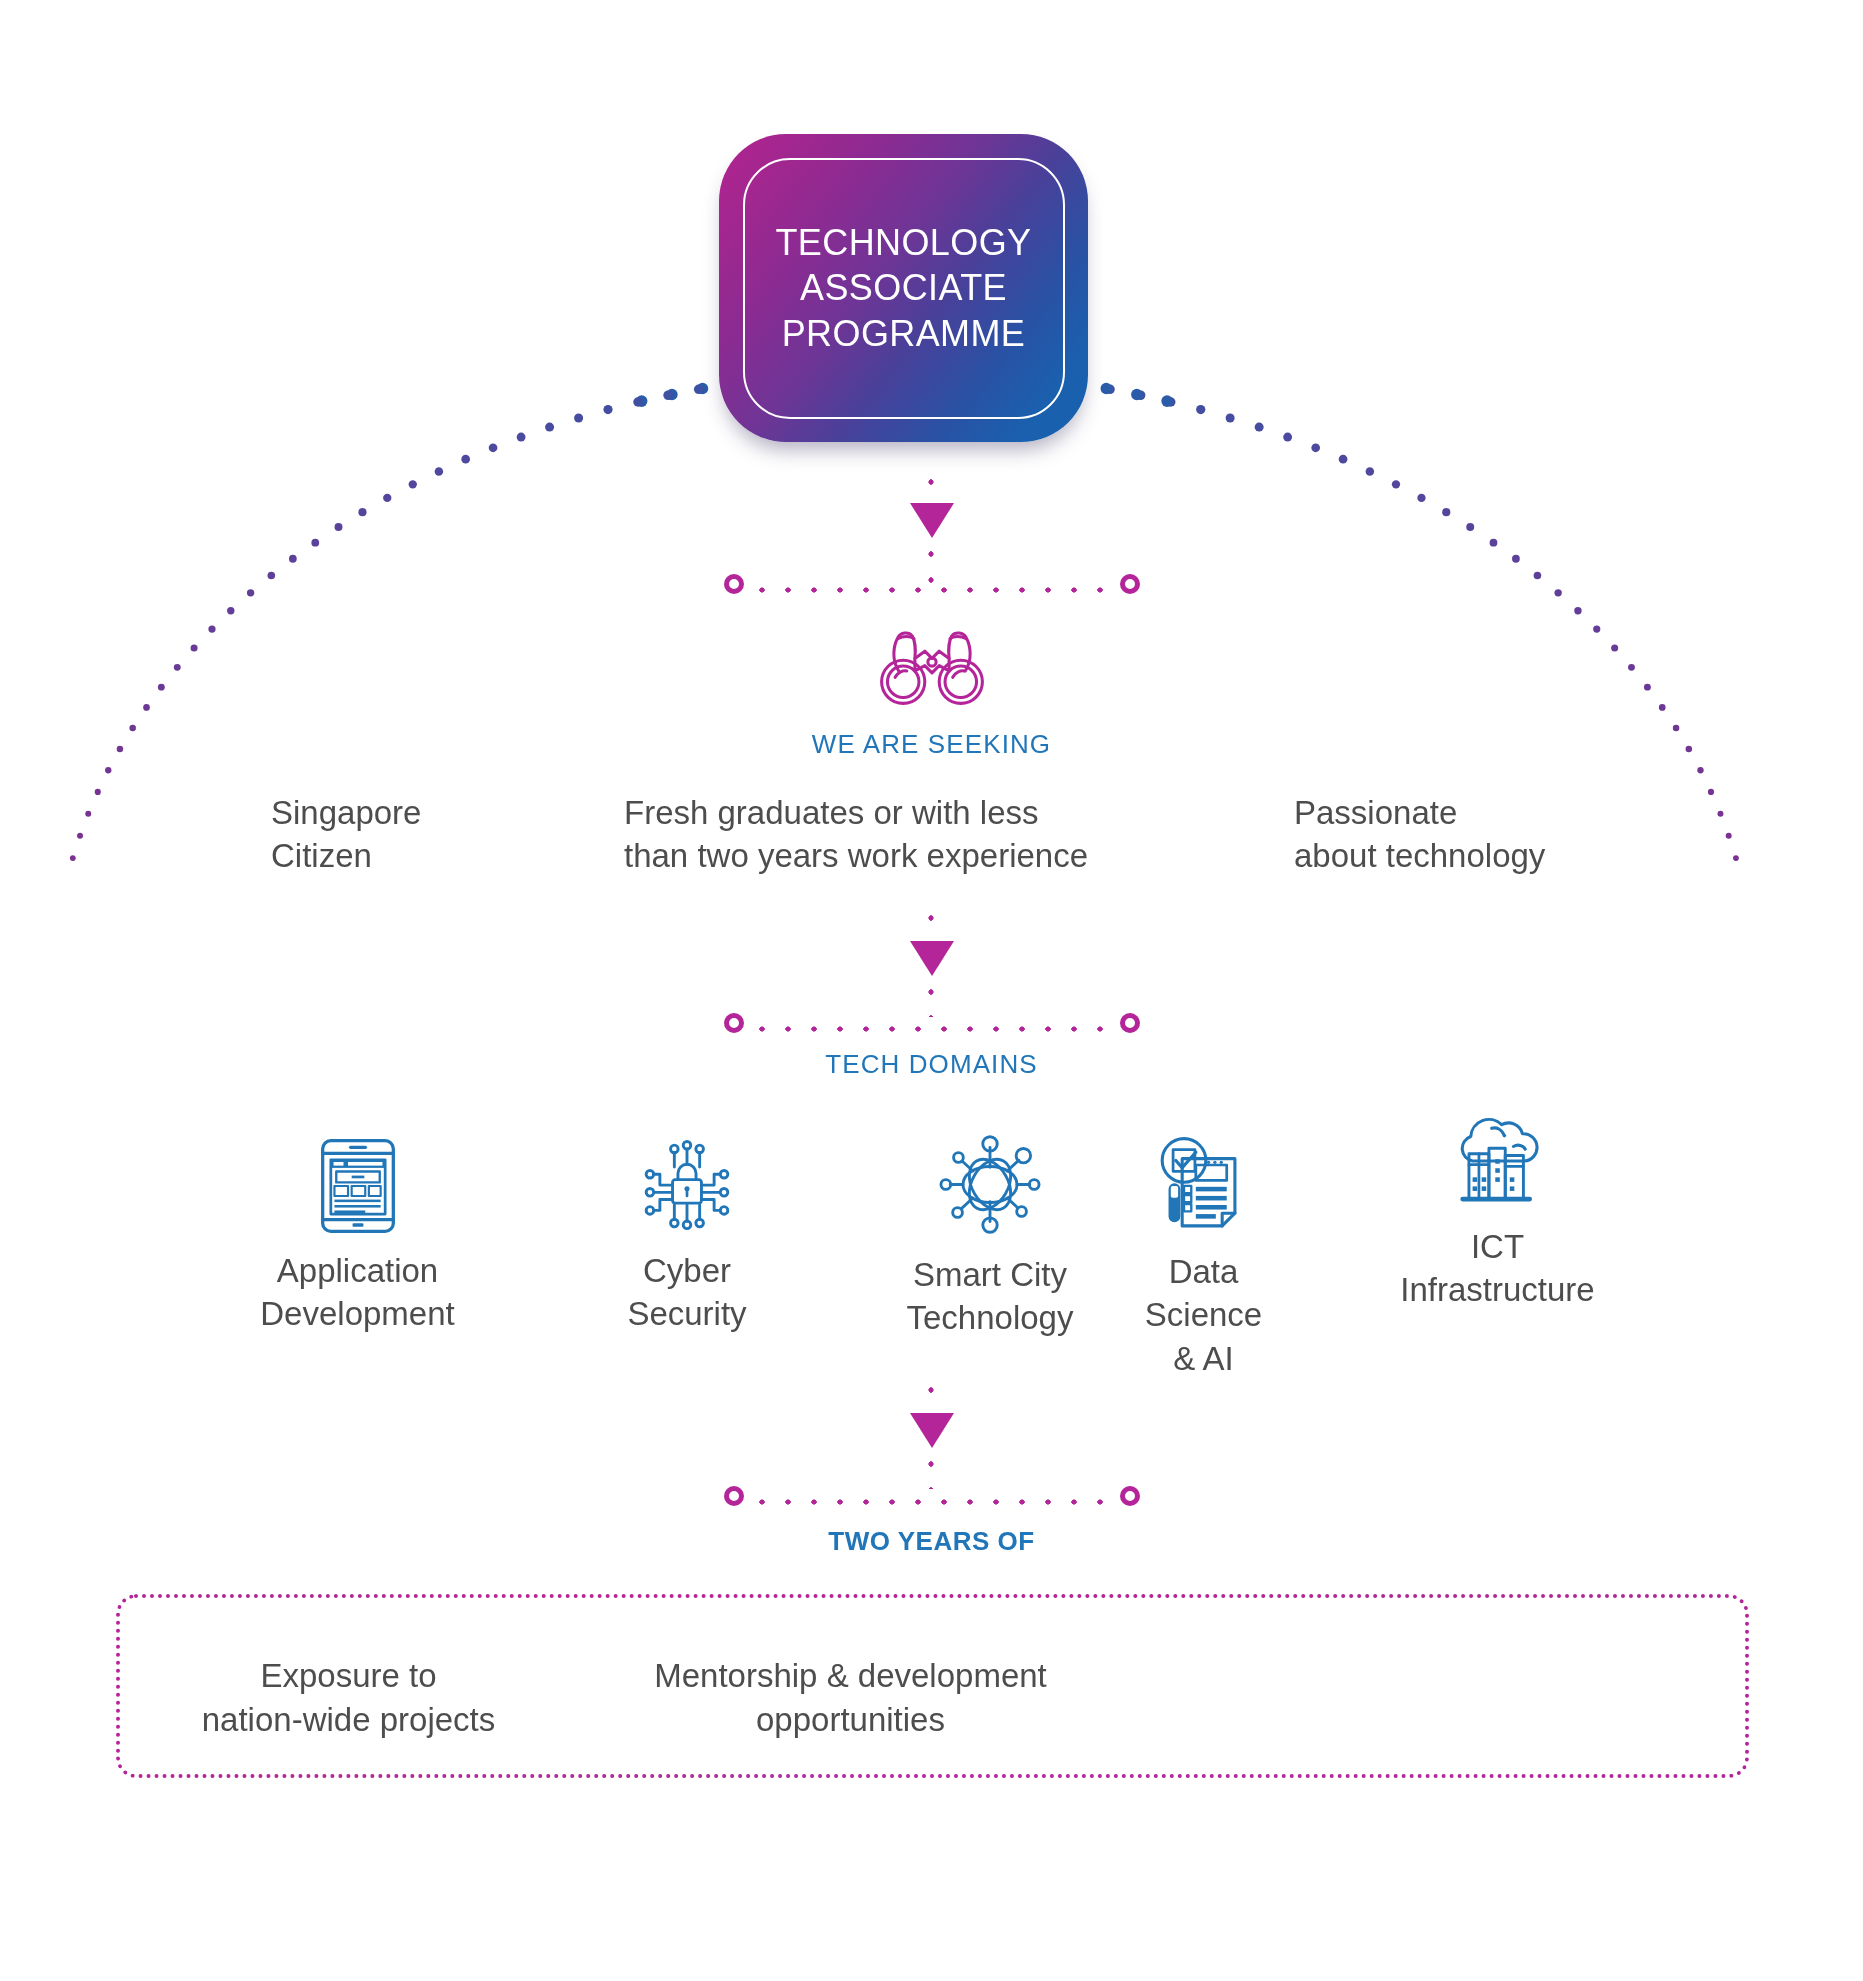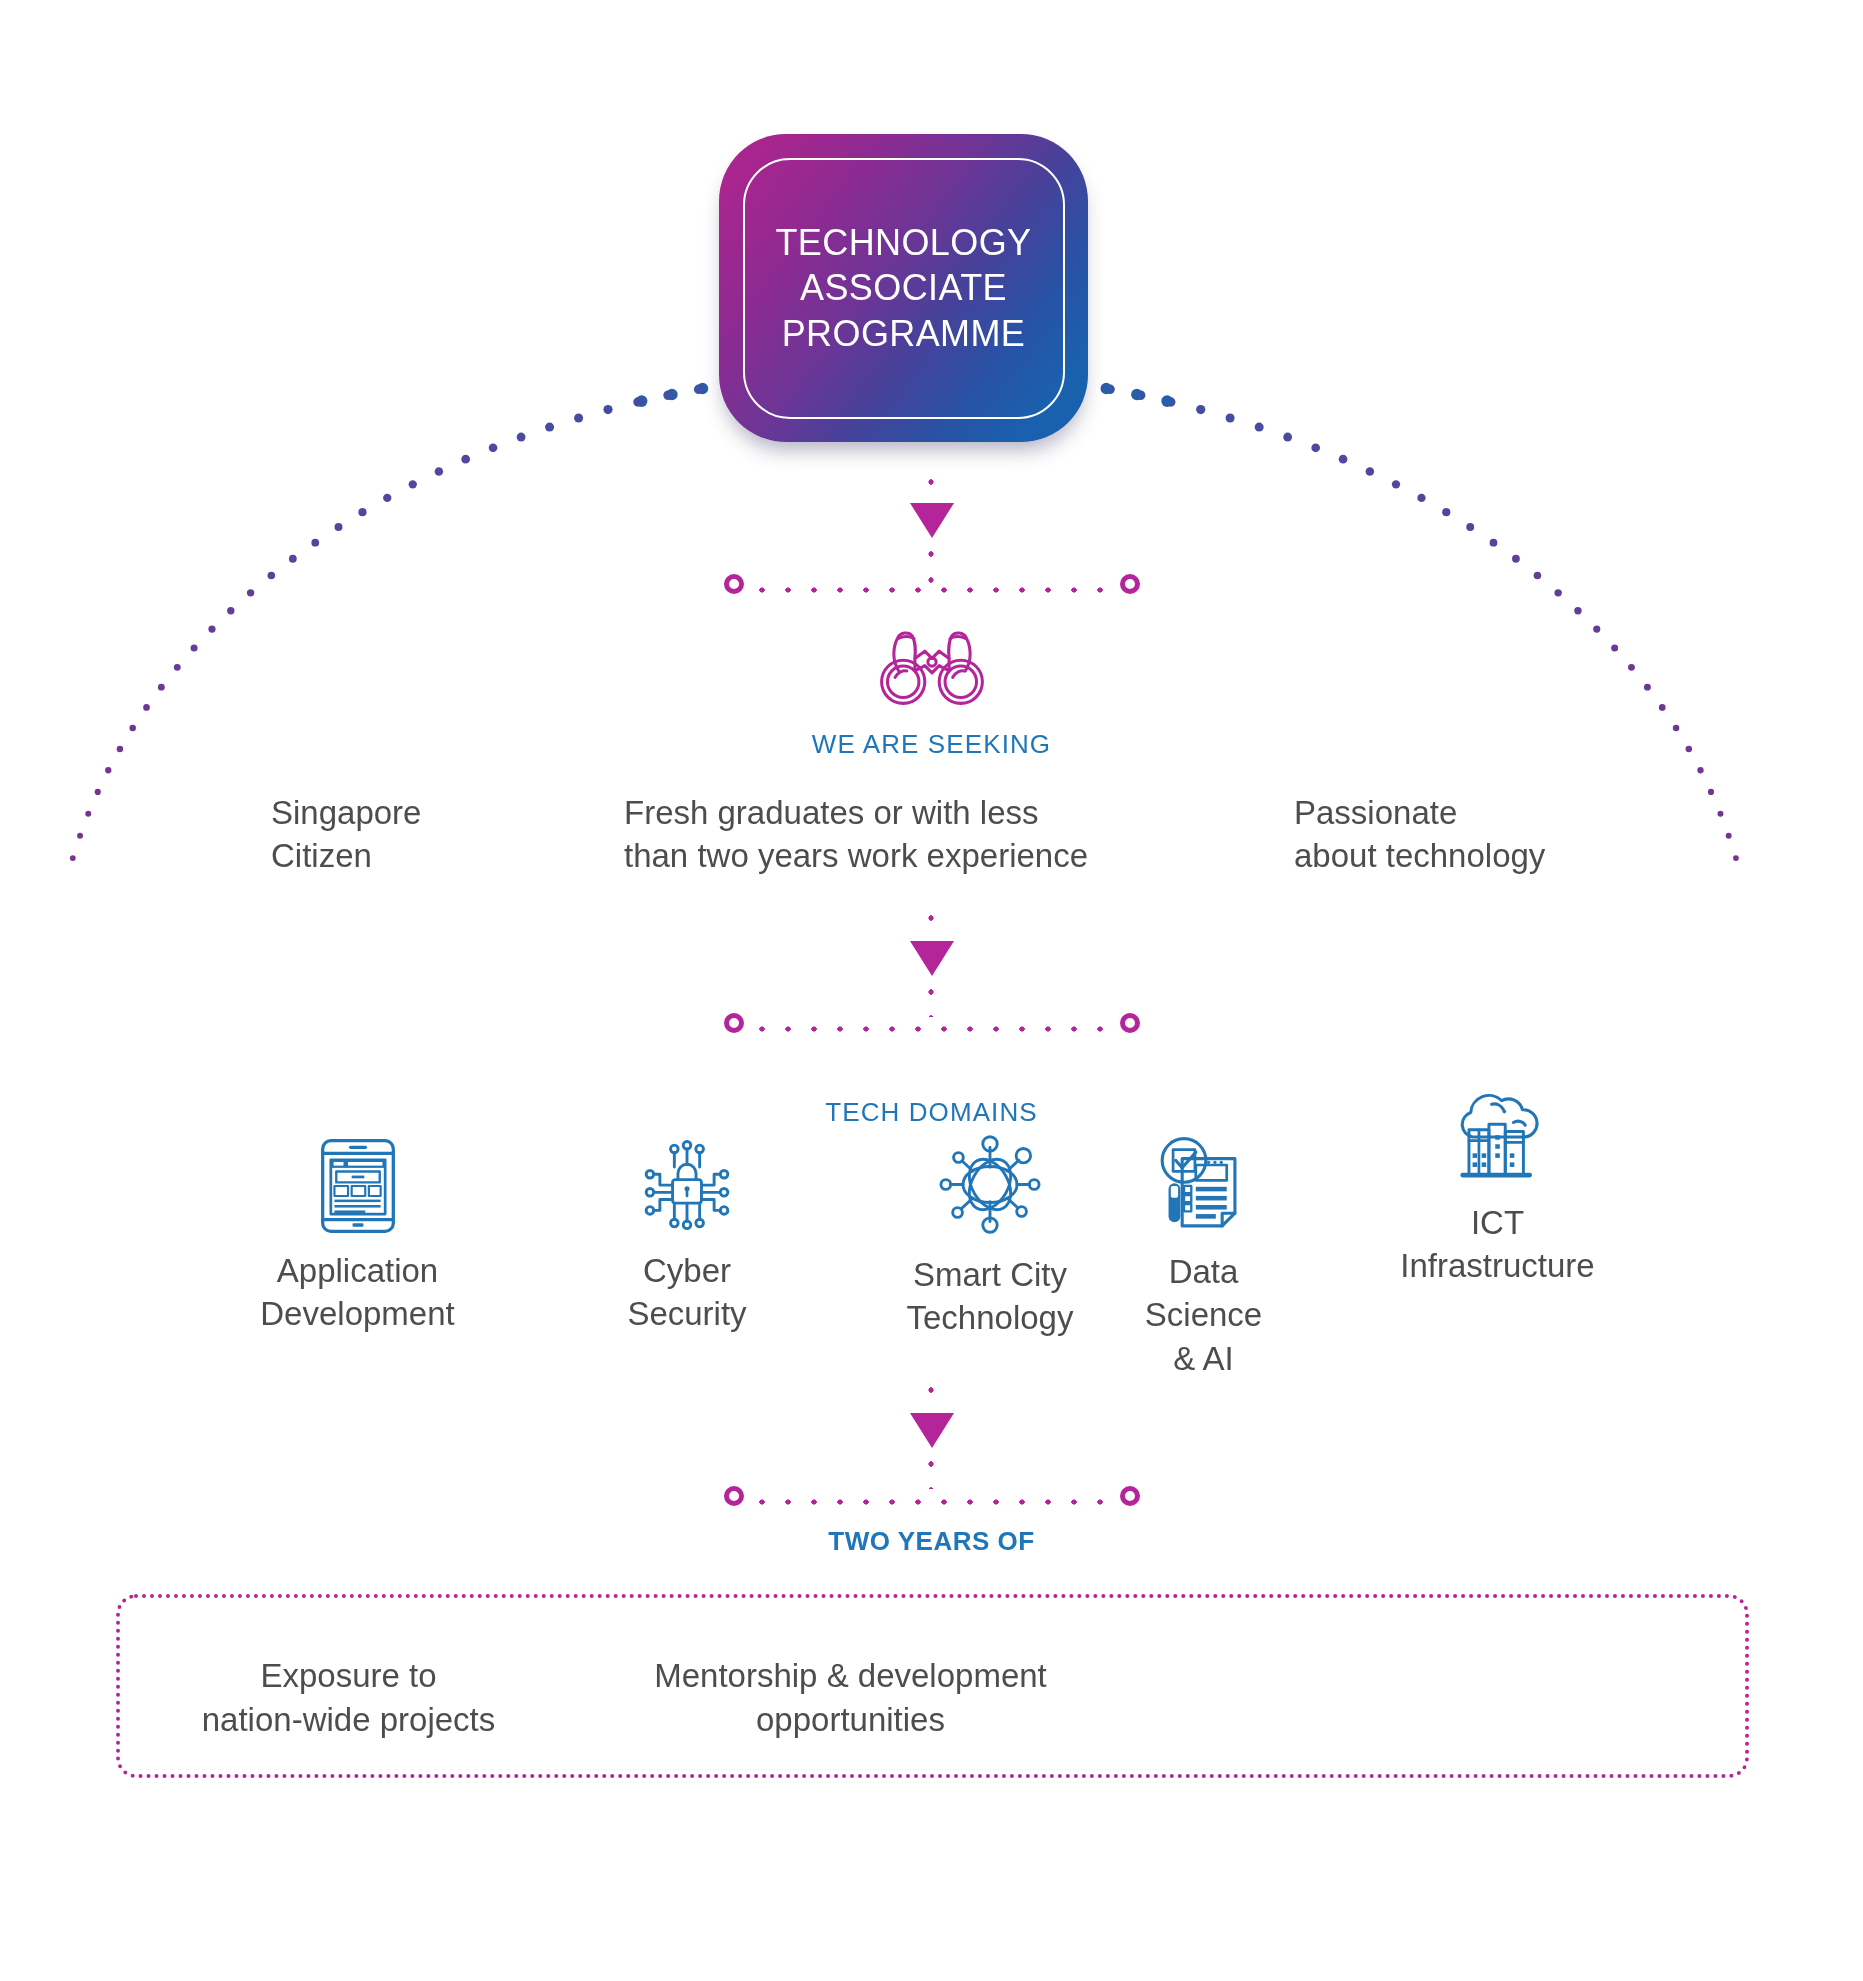--- a/index.html
+++ b/index.html
@@ -332,21 +332,21 @@
   <div class="vdots" style="left:928px; top:905px; height:40px;"></div>
   <div class="arrow-tri" style="left:910px; top:941px;"></div>
   <div class="vdots" style="left:928px; top:979px; height:38px;"></div>
 
   <div class="hrule" style="left:724px; top:1013px; width:416px;">
     <div class="cap left"></div>
     <div class="line"></div>
     <div class="cap right"></div>
   </div>
 
-  <div class="section-heading" style="top:1049px;margin-top:48px;">TECH DOMAINS</div>
+  <div class="section-heading" style="top:1049px;">TECH DOMAINS</div>
 
   <div class="domain" style="left:208px; top:1138px; width:299px;">
     <div class="icon-box" style="position:relative; margin:0 auto 14.5px; width:78px; height:96px;">
       <svg width="78" height="96" viewBox="0 0 86 106" fill="none" stroke="#2176b8" stroke-width="3.6" stroke-linejoin="round" stroke-linecap="round">
         <rect x="4" y="3" width="78" height="100" rx="9"></rect>
         <line x1="4" y1="17" x2="82" y2="17"></line>
         <line x1="4" y1="90" x2="82" y2="90"></line>
         <rect x="33" y="8.5" width="20" height="3.6" rx="1.8" fill="#2176b8" stroke="none"></rect>
         <rect x="37" y="94" width="12" height="4" rx="1" fill="#2176b8" stroke="none"></rect>
         <rect x="13" y="24" width="60" height="60" stroke-width="3"></rect>
@@ -465,21 +465,21 @@
 
         <rect x="16" y="53" width="13" height="43" rx="6.5" fill="#2176b8" stroke="none"></rect>
         <rect x="18.5" y="56" width="8" height="13" rx="2" fill="#ffffff" stroke="none"></rect>
       </svg>
     </div>
     <div class="domain-label">Data
 Science
 &amp; AI</div>
   </div>
 
-  <div class="domain" style="left:1348px; top:1088px; width:299px;">
+  <div class="domain" style="left:1348px; top:1112px; width:299px;">
     <div class="icon-box" style="position:relative; margin:0 auto 14.5px; width:100px; height:98px;">
       <svg width="100" height="98" viewBox="0 0 110 108" fill="none" stroke="#2176b8" stroke-width="3.4" stroke-linecap="round" stroke-linejoin="round">
 
         <path d="M27 54 a14 14 0 0 1 -2 -27 a20 20 0 0 1 34 -13 a16 16 0 0 1 23 10 a15 15 0 0 1 2 30 z"></path>
         <path d="M48 18 c6 -2 11 2 13 6"></path>
         <circle cx="62" cy="26" r="2" fill="#2176b8" stroke="none"></circle>
         <path d="M72 38 c5 -3 11 -1 13 3"></path>
 
         <rect x="23" y="46" width="22" height="50" stroke-width="3.2"></rect>
         <rect x="45" y="40" width="18" height="56" stroke-width="3.2"></rect>

